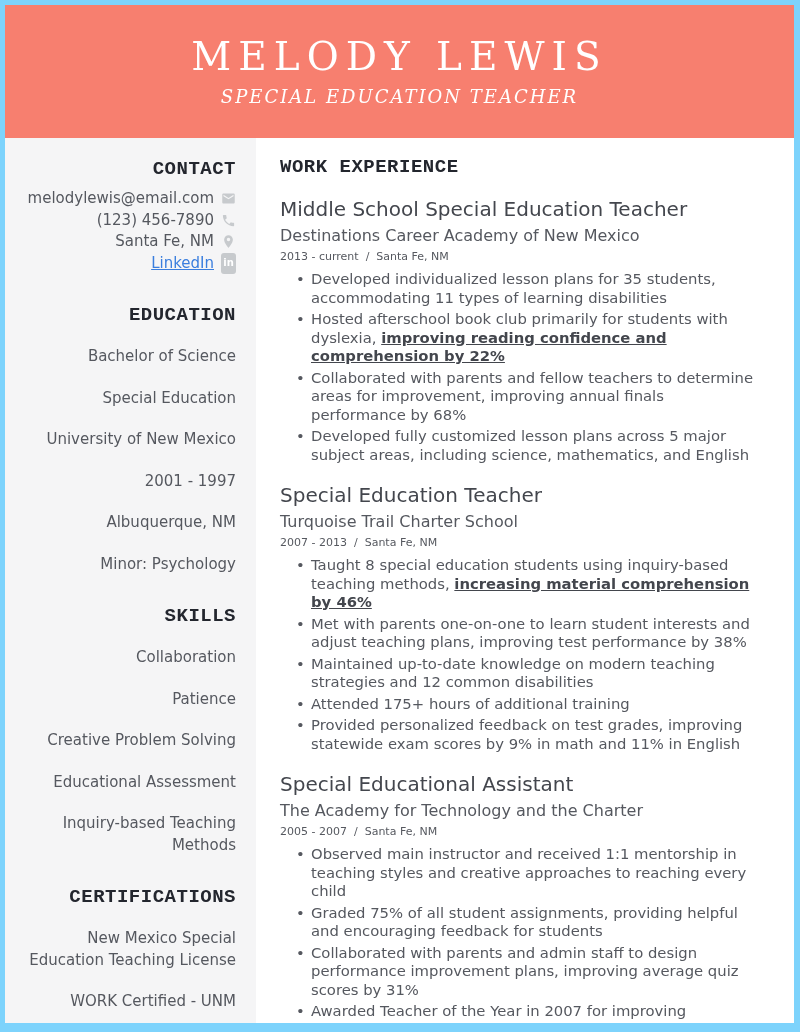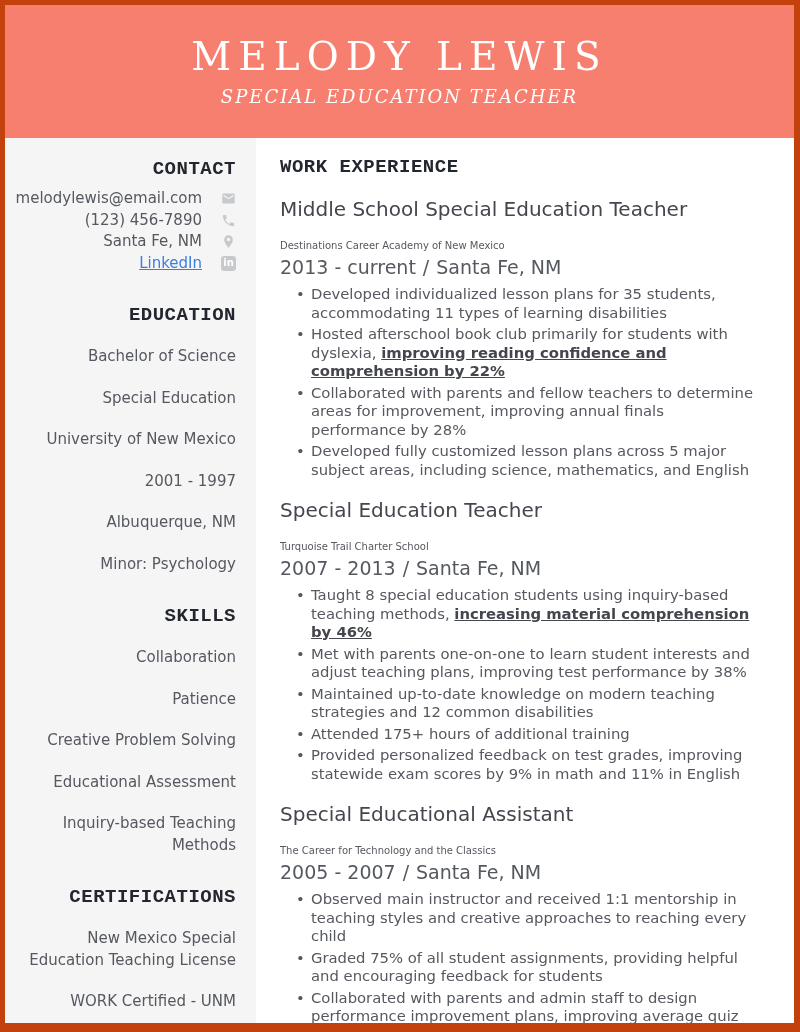--- a/index.html
+++ b/index.html
@@ -1,18 +1,18 @@
 <!DOCTYPE html>
 <html><head>
 <meta charset="utf-8">
 <style>
   html, body { margin: 0; padding: 0; background: #000; }
   .frame {
     width: 800px; height: 1032px;
-    background: #c2410c;
+    background: #7dd3fc;
     box-sizing: border-box;
     padding: 5px 6px 9px 5px;
     font-family: "DejaVu Sans", sans-serif;
   }
   .page {
     width: 100%; height: 100%;
     background: #ffffff;
     display: flex; flex-direction: column;
     overflow: hidden;
   }
@@ -64,57 +64,57 @@
   .sidebar .sec-heading { margin-bottom: 8px; }
   .side-line {
     font-size: 15px;
     line-height: 21.5px;
     color: var(--body, #55585f);
     margin-top: 20px;
   }
   
   .citem {
     display: flex; justify-content: flex-end; align-items: center;
-    gap: 19px;
+    gap: 7px;
     font-size: 15px; line-height: 21.5px;
     color: var(--body, #55585f);
   }
   .cicon { width: 15px; height: 15px; flex: 0 0 15px; display: inline-flex; }
   .cicon svg { width: 15px; height: 15px; fill: var(--icon, #c7cacd); }
   .link {
     color: var(--link, #3a7ede);
     text-decoration: underline;
     cursor: pointer;
   }
   .li-badge {
-    width: 15px; height: 15px; flex: 0 0 15px;
+    width: 15px; height: 21px; flex: 0 0 15px;
     background: var(--icon, #c7cacd);
     border-radius: 3px;
     color: #fff; font-weight: 700; font-size: 10px;
     display: inline-flex; align-items: center; justify-content: center;
     line-height: 1;
     text-align: center;
   }
   
   .job { margin-top: 19px; }
   .job-title {
     margin: 0;
     font-weight: 400;
     font-size: 20px;
     line-height: 1.2;
     color: #43464d;
   }
   .job-company {
-    margin-top: 19px;
-    font-size: 10px;
+    margin-top: 5px;
+    font-size: 16px;
     color: var(--body, #55585f);
   }
   .job-dates {
     margin-top: 5px;
-    font-size: 19px;
+    font-size: 11px;
     color: var(--body, #55585f);
   }
   .job-dates .slash { margin: 0 7px; }
   .bullets {
     list-style: none;
     margin: 7px 0 0 0;
     padding: 0 0 0 14px;
   }
   .bullets li {
     position: relative;
@@ -219,39 +219,39 @@
       <main class="main">
         <h2 class="sec-heading">WORK EXPERIENCE</h2>
         <div id="jobs">
             <article class="job">
               <h3 class="job-title">Middle School Special Education Teacher</h3>
               <div class="job-company">Destinations Career Academy of New Mexico</div>
               <div class="job-dates"><span>2013 - current</span><span class="slash">/</span><span>Santa Fe, NM</span></div>
               <ul class="bullets">
                 <li><span>Developed individualized lesson plans for 35 students, accommodating 11 types of learning disabilities</span></li>
                 <li><span>Hosted afterschool book club primarily for students with dyslexia, </span><span class="emph">improving reading confidence and comprehension by 22%</span></li>
-                <li><span>Collaborated with parents and fellow teachers to determine areas for improvement, improving annual finals performance by 28%</span></li>
+                <li><span>Collaborated with parents and fellow teachers to determine areas for improvement, improving annual finals performance by 68%</span></li>
                 <li><span>Developed fully customized lesson plans across 5 major subject areas, including science, mathematics, and English</span></li>
               </ul>
             </article>
             <article class="job">
               <h3 class="job-title">Special Education Teacher</h3>
               <div class="job-company">Turquoise Trail Charter School</div>
               <div class="job-dates"><span>2007 - 2013</span><span class="slash">/</span><span>Santa Fe, NM</span></div>
               <ul class="bullets">
                 <li><span>Taught 8 special education students using inquiry-based teaching methods, </span><span class="emph">increasing material comprehension by 46%</span></li>
                 <li><span>Met with parents one-on-one to learn student interests and adjust teaching plans, improving test performance by 38%</span></li>
                 <li><span>Maintained up-to-date knowledge on modern teaching strategies and 12 common disabilities</span></li>
                 <li><span>Attended 175+ hours of additional training</span></li>
                 <li><span>Provided personalized feedback on test grades, improving statewide exam scores by 9% in math and 11% in English</span></li>
               </ul>
             </article>
             <article class="job">
               <h3 class="job-title">Special Educational Assistant</h3>
-              <div class="job-company">The Career for Technology and the Classics</div>
+              <div class="job-company">The Academy for Technology and the Charter</div>
               <div class="job-dates"><span>2005 - 2007</span><span class="slash">/</span><span>Santa Fe, NM</span></div>
               <ul class="bullets">
                 <li><span>Observed main instructor and received 1:1 mentorship in teaching styles and creative approaches to reaching every child</span></li>
                 <li><span>Graded 75% of all student assignments, providing helpful and encouraging feedback for students</span></li>
                 <li><span>Collaborated with parents and admin staff to design performance improvement plans, improving average quiz scores by 31%</span></li>
                 <li><span>Awarded Teacher of the Year in 2007 for improving standardized test scores by 21%</span></li>
               </ul>
             </article>
           </div>
       </main>

